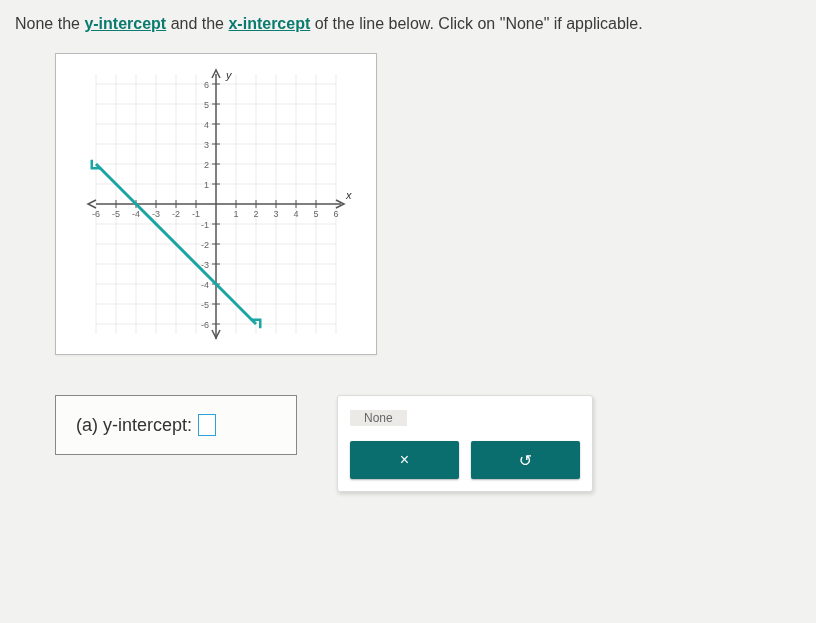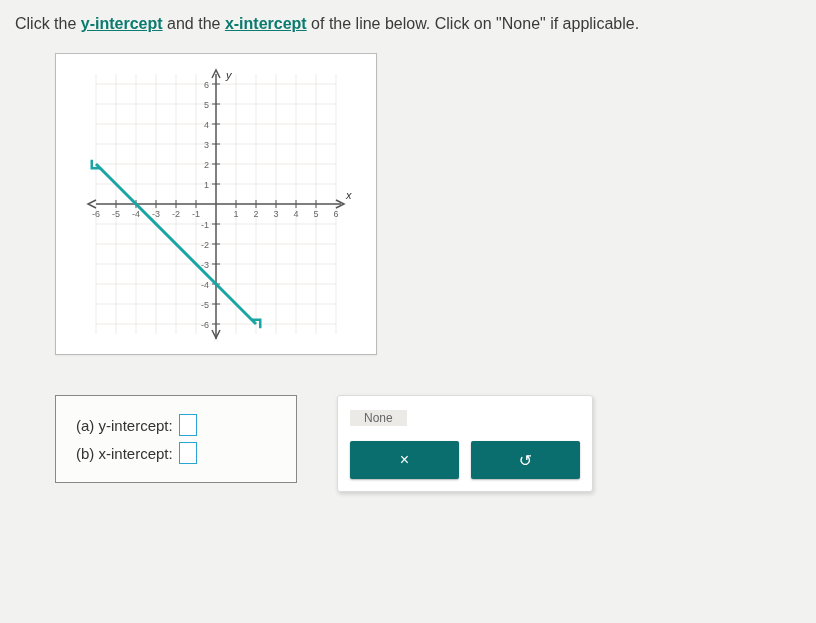--- a/index.html
+++ b/index.html
@@ -44,21 +44,21 @@
       align-items: flex-start;
       margin-left: 40px;
     }
     .answer-box {
       border: 1px solid #888;
       padding: 12px 20px;
       background: #fcfcfa;
       min-width: 200px;
     }
     .answer-row {
-      font-size: 15px;
+      font-size: 18px;
       color: #333;
       margin: 6px 0;
       display: flex;
       align-items: center;
       gap: 6px;
     }
     .input-square {
       display: inline-block;
       width: 16px;
       height: 20px;
@@ -99,21 +99,21 @@
       display: flex;
       align-items: center;
       justify-content: center;
       box-shadow: 0 1px 2px rgba(0,0,0,.3);
     }
   </style>
 </head>
 <body>
 
 <div class="question">
-  <span>Click the </span><span class="term">y-intercept</span><span> and the </span><span class="term">x-intercept</span><span> of the line below. Click on "None" if applicable.</span>
+  <span>None the </span><span class="term">y-intercept</span><span> and the </span><span class="term">x-intercept</span><span> of the line below. Click on "None" if applicable.</span>
 </div>
 
 <div class="graph-container">
   <svg class="graph" viewBox="0 0 300 280">
 
     <g stroke="#d8d5d0" stroke-width="0.5">
 
       <line x1="30" y1="10" x2="30" y2="270"></line>
         <line x1="50" y1="10" x2="50" y2="270"></line>
       <line x1="70" y1="10" x2="70" y2="270"></line>
@@ -212,24 +212,20 @@
     <polyline points="190,254 196,260 190,266" fill="none" stroke="#1aa5a5" stroke-width="2.5" transform="rotate(-45 190 260)"></polyline>
   </svg>
 </div>
 
 <div class="bottom-row">
   <div class="answer-box">
     <div class="answer-row">
       <span>(a) y-intercept:</span>
       <span class="input-square"></span>
     </div>
-    <div class="answer-row">
-      <span>(b) x-intercept:</span>
-      <span class="input-square"></span>
-    </div>
   </div>
 
   <div class="button-panel">
     <button class="none-btn">None</button>
     <div class="action-row">
       <button class="action-btn">
         <span>×</span>
       </button>
       <button class="action-btn">
         <span>↺</span>

